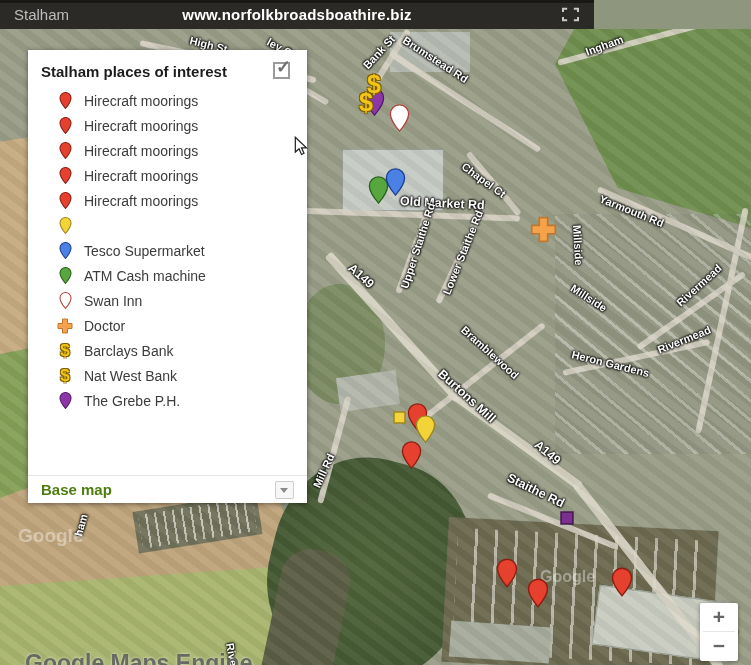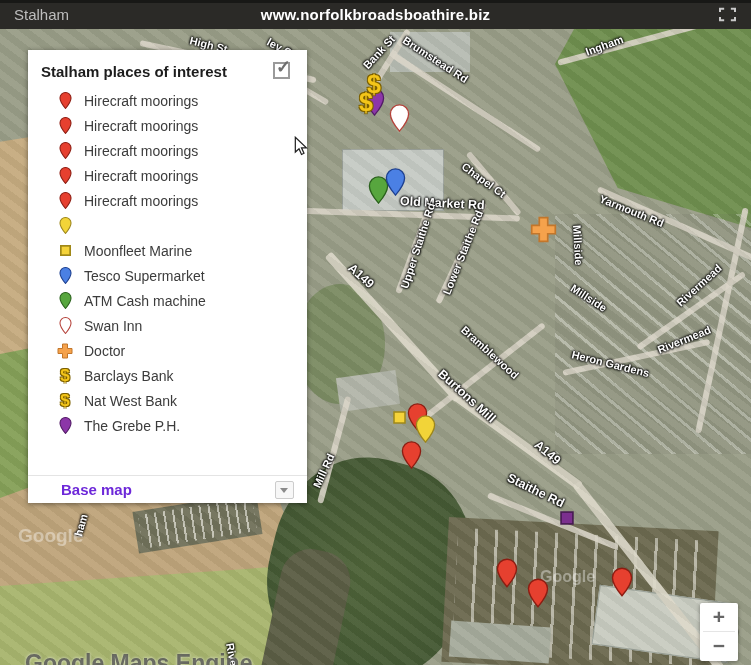--- a/index.html
+++ b/index.html
@@ -1,19 +1,19 @@
 <!DOCTYPE html>
 <html><head>
 <meta charset="utf-8">
 <style>
   html,body{margin:0;padding:0;}
   body{width:751px;height:665px;position:relative;overflow:hidden;background:#8f967e;
        font-family:"Liberation Sans",sans-serif;}
   
-  .header{position:absolute;left:0;top:0;width:751px;height:29px;z-index:60;
+  .header{position:absolute;left:0;top:0;width:594px;height:29px;z-index:60;
           background:linear-gradient(#181816 0 3px,#2b2a27 3px);display:flex;align-items:center;}
   .header-left{position:absolute;left:14px;top:6px;font-size:15px;color:#bdbdbd;}
   .header-center{position:absolute;left:0;right:0;text-align:center;top:6px;
                  font-size:15px;font-weight:bold;color:#fff;letter-spacing:.2px;}
   .fs{position:absolute;right:14px;top:7px;width:19px;height:15px;cursor:pointer;}
   
   .map{position:absolute;left:0;top:29px;width:751px;height:636px;overflow:hidden;background:#999d88;}
   .map *{position:absolute;}
   .texture{inset:0;background:
      repeating-linear-gradient(37deg, rgba(55,65,40,.06) 0 7px, rgba(235,235,215,.06) 7px 14px);}
@@ -45,21 +45,21 @@
   .panel-title{position:absolute;left:13px;top:13px;font-size:15px;font-weight:bold;color:#1d1d1d;}
   .checkbox{position:absolute;right:17px;top:12px;width:13px;height:13px;border:2px solid #9a9a9a;
             background:#fff;cursor:pointer;}
   .check-glyph{position:absolute;left:1px;top:-8px;font-size:18px;font-weight:bold;color:#6f6f6f;}
   .items{position:absolute;left:0;top:38px;right:0;}
   .item{height:25px;display:flex;align-items:center;padding-left:26px;cursor:pointer;}
   .item .ic{width:22px;display:flex;justify-content:center;align-items:center;}
   .item .lbl{margin-left:8px;font-size:14px;color:#3c3c3c;}
   .dollar-leg{font-size:17px;}
   .basemap{position:absolute;left:0;bottom:0;width:100%;height:27px;border-top:1px solid #e4e4e4;}
-  .basemap-label{position:absolute;left:13px;top:5px;font-size:15px;font-weight:bold;color:#6d28d9;margin-left:20px;}
+  .basemap-label{position:absolute;left:13px;top:5px;font-size:15px;font-weight:bold;color:#4d7c0f;}
   .dd-btn{position:absolute;right:13px;top:5px;width:17px;height:16px;background:#f7f7f7;
           border:1px solid #ccc;border-radius:2px;cursor:pointer;}
   .dd-caret{position:absolute;left:4px;top:6px;width:0;height:0;
             border-left:4px solid transparent;border-right:4px solid transparent;
             border-top:5px solid #8a8a8a;}
   
   .zoomctl{position:absolute;left:700px;top:603px;width:38px;height:58px;background:#fff;z-index:55;
            border-radius:2px;box-shadow:0 1px 4px rgba(0,0,0,.4);}
   .zbtn{width:100%;height:28px;text-align:center;line-height:28px;font-size:21px;font-weight:bold;
         color:#666;cursor:pointer;}
@@ -274,28 +274,20 @@
       </div>
     <div class="item">
       <span class="ic">
           <svg width="13" height="17" viewBox="0 0 24 32">
             <path class="c-yellow" stroke-width="2" d="M12 1C6.2 1 1.6 5.6 1.6 11.3 1.6 18.6 12 31 12 31s10.4-12.4 10.4-19.7C22.4 5.6 17.8 1 12 1z"></path>
           </svg>
         </span>
       </div>
     <div class="item">
       <span class="ic">
-          <svg width="11" height="11" viewBox="0 0 13 13">
-            <rect class="c-ysquare" stroke-width="2" x="1" y="1" width="11" height="11"></rect>
-          </svg>
-        </span>
-      <span class="lbl">Moonfleet Marine</span>
-      </div>
-    <div class="item">
-      <span class="ic">
           <svg width="13" height="17" viewBox="0 0 24 32">
             <path class="c-blue" stroke-width="2" d="M12 1C6.2 1 1.6 5.6 1.6 11.3 1.6 18.6 12 31 12 31s10.4-12.4 10.4-19.7C22.4 5.6 17.8 1 12 1z"></path>
           </svg>
         </span>
       <span class="lbl">Tesco Supermarket</span>
       </div>
     <div class="item">
       <span class="ic">
           <svg width="13" height="17" viewBox="0 0 24 32">
             <path class="c-green" stroke-width="2" d="M12 1C6.2 1 1.6 5.6 1.6 11.3 1.6 18.6 12 31 12 31s10.4-12.4 10.4-19.7C22.4 5.6 17.8 1 12 1z"></path>

